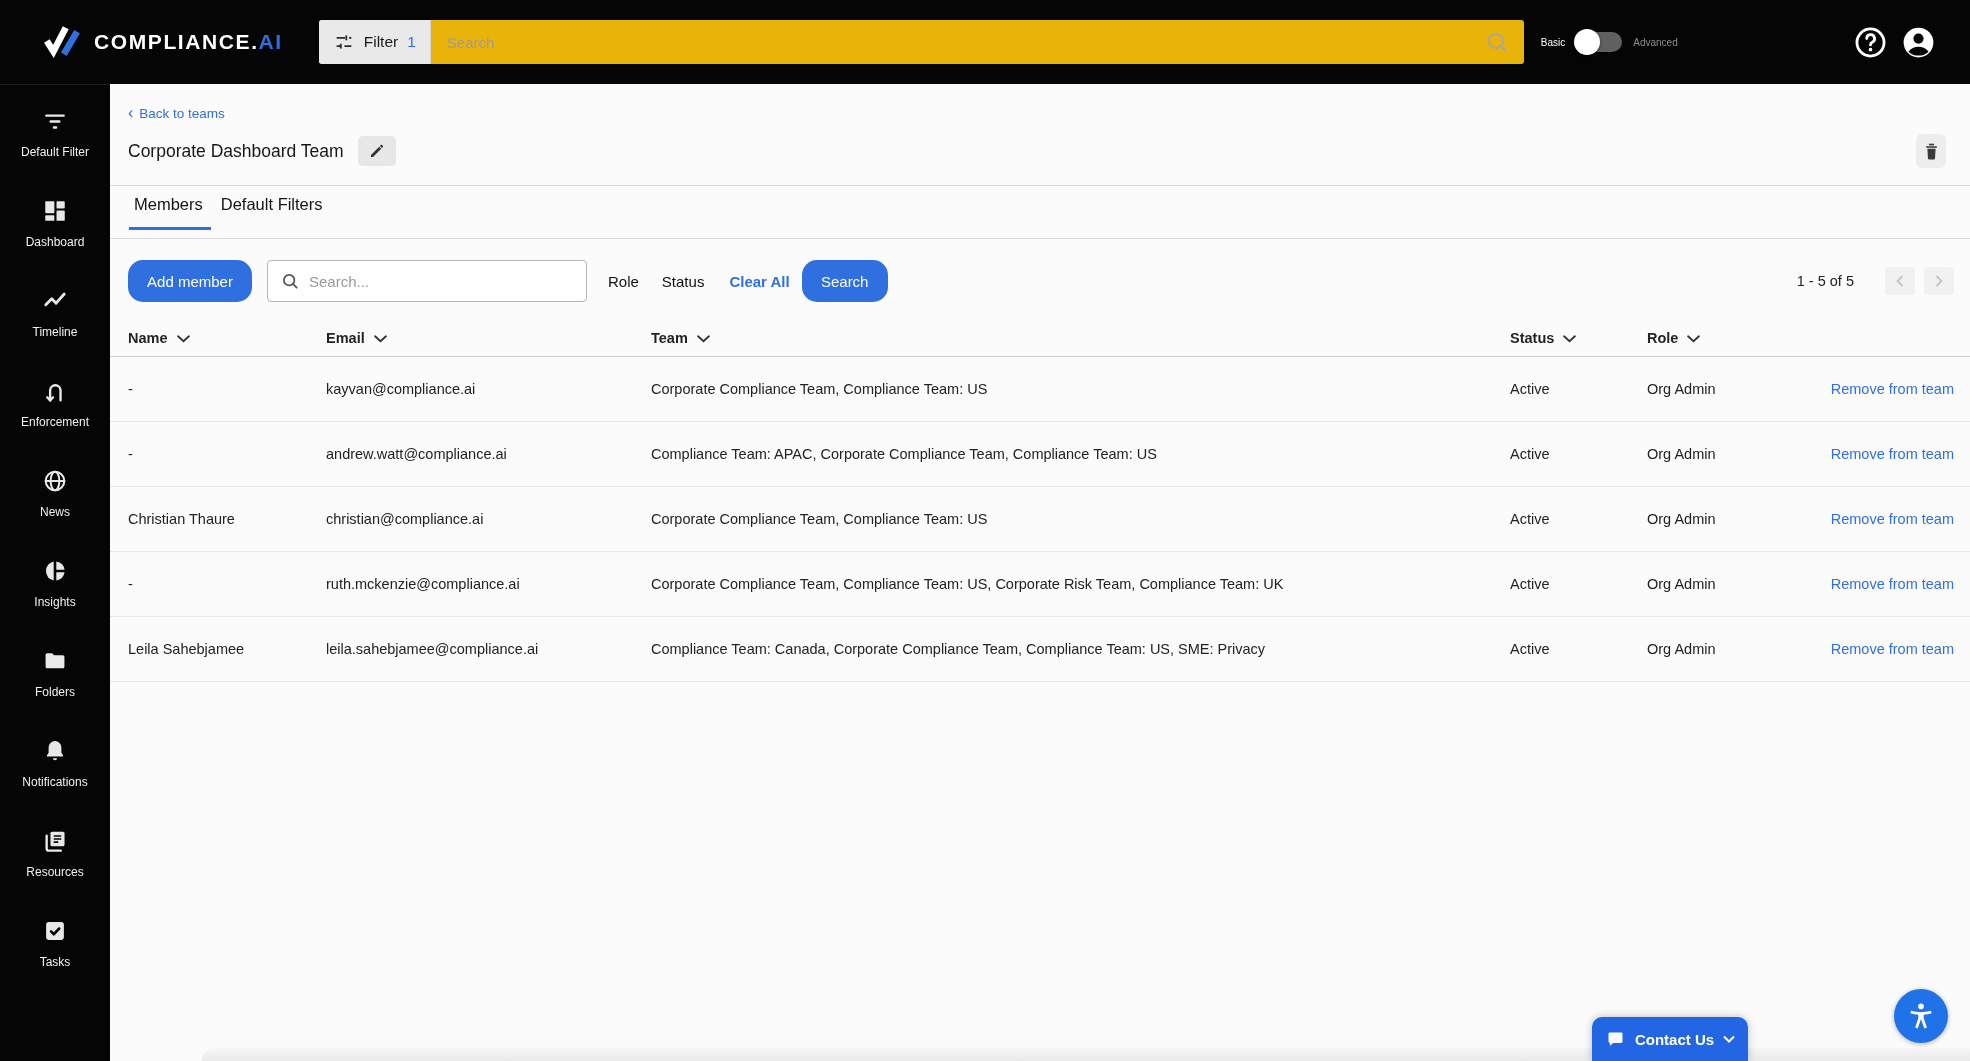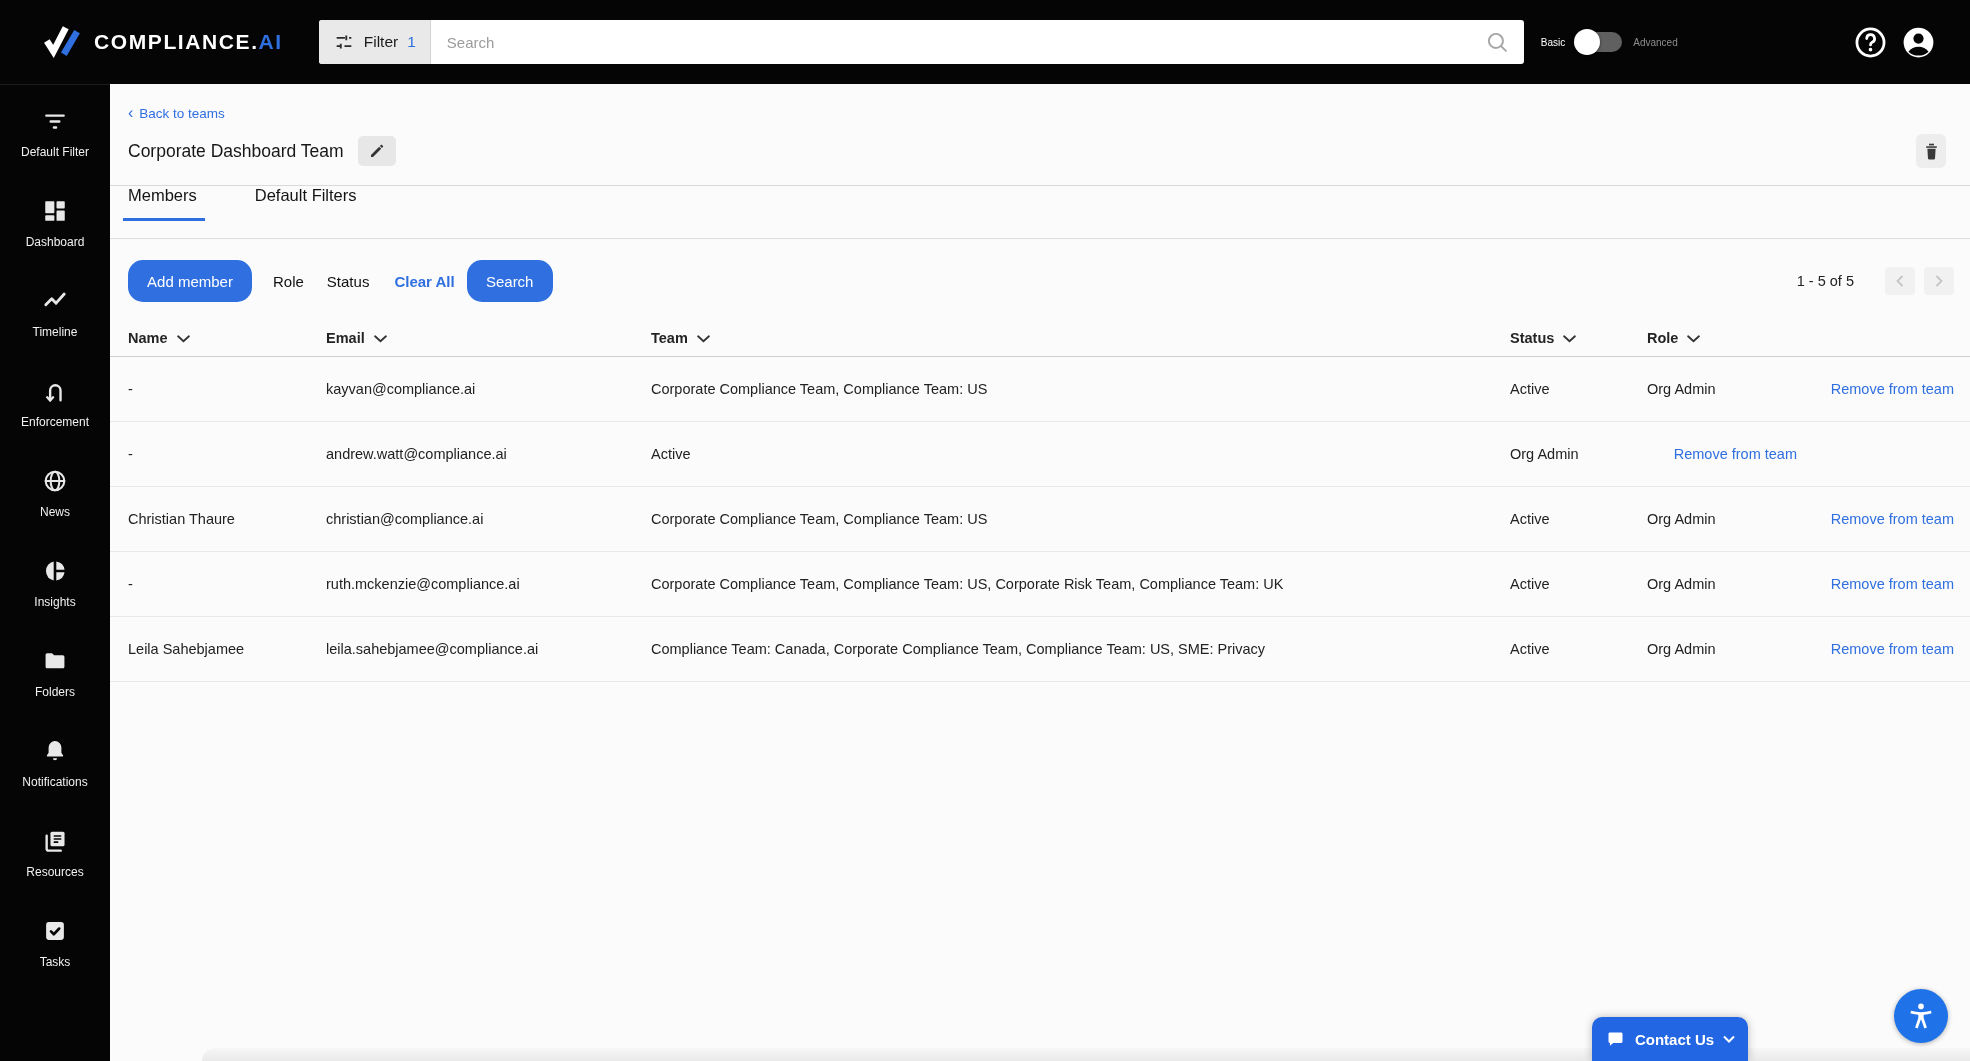--- a/index.html
+++ b/index.html
@@ -4,21 +4,21 @@
 <style>
   * { margin:0; padding:0; box-sizing:border-box; }
   html,body { width:1970px; height:1061px; overflow:hidden; background:#050505;
               font-family:"Liberation Sans", sans-serif; }
 
   
   .topbar { height:84px; background:#050505; display:flex; align-items:center; padding:0 34px 0 40px; }
   .logo { display:flex; align-items:center; gap:12px; }
   .logo-text { font-size:21px; font-weight:800; letter-spacing:1.6px; color:#fff; }
   .logo-text .ai { color:#2f6fe0; }
-  .search-wrap { margin-left:36px; width:1205px; height:44px; background:#ffffff; border-radius:3px;
+  .search-wrap { margin-left:36px; width:1205px; height:44px; background:#eab308; border-radius:3px;
                  display:flex; align-items:center; overflow:hidden; }
   .filter-btn { width:112px; height:100%; background:#e9e9e9; border-right:1px solid #d4d4d4;
                 display:flex; align-items:center; justify-content:center; gap:9px;
                 font-size:15.5px; color:#1c1c1c; cursor:pointer; }
   .filter-count { color:#2f6fe0; }
   .topsearch-input { flex:1; border:none; outline:none; font-size:15px; color:#333; padding:0 16px;
                      font-family:"Liberation Sans", sans-serif; background:transparent; }
   .topsearch-input::placeholder { color:#9c9c9c; }
   .mag-top { margin-right:14px; flex:0 0 auto; }
   .mode { display:flex; align-items:center; gap:11px; margin-left:17px; font-size:10px; }
@@ -46,22 +46,22 @@
   .back { display:inline-flex; align-items:center; gap:6px; color:#2f6fe0; font-size:13.5px; cursor:pointer; }
   .back .chev { font-size:16px; line-height:10px; }
   .title-row { display:flex; align-items:center; margin-top:12px; padding-bottom:17px; }
   .title { font-size:17.5px; font-weight:500; color:#171717; }
   .edit-btn { margin-left:14px; width:38px; height:30px; background:#e7e7e7; border-radius:5px;
               display:flex; align-items:center; justify-content:center; cursor:pointer; }
   .trash-btn { margin-left:auto; margin-right:4px; width:30px; height:34px; background:#ededed;
                border-radius:6px; display:flex; align-items:center; justify-content:center; cursor:pointer; }
 
   
-  .tabbar { display:flex; gap:58px; padding-left:18px; border-bottom:1px solid #dcdcdc;
-            height:53px; align-items:flex-start; }
+  .tabbar { display:flex; gap:18px; padding-left:24px; border-bottom:1px solid #dcdcdc;
+            height:53px; align-items:center; }
   .tab { font-size:16.5px; color:#141414; font-weight:500; padding-bottom:15px; position:relative; cursor:pointer; }
   .tab.active::after { content:''; position:absolute; left:-5px; right:-8px; bottom:-1px; height:3px; background:#2f6fe0; }
 
   
   .toolbar { display:flex; align-items:center; padding:21px 16px 0 18px; }
   .btn-blue { background:#2f6fe0; color:#fff; border:none; border-radius:15px; font-size:15px;
               font-family:"Liberation Sans", sans-serif; cursor:pointer; }
   .add-btn { width:124px; height:42px; }
   .member-search { margin-left:15px; width:320px; height:42px; border:1px solid #b5b5b5; border-radius:4px;
                    background:#fefefe; display:flex; align-items:center; padding:0 12px; gap:9px; }
@@ -247,20 +247,27 @@
       </div>
     </div>
 
     <div class="tabbar" id="tabbar">
         <div class="tab active">Members</div>
         <div class="tab">Default Filters</div>
       </div>
 
     <div class="toolbar">
       <button class="btn-blue add-btn">Add member</button>
+      <div class="member-search">
+        <svg width="20" height="20" viewBox="0 0 24 24" fill="none" stroke="#555" stroke-width="2.1">
+          <circle cx="11" cy="11" r="6.3"></circle>
+            <path d="M15.7 15.7 20 20" stroke-linecap="round"></path>
+        </svg>
+        <input type="text" placeholder="Search..." style="">
+      </div>
       <span class="filter-word">Role</span>
       <span class="filter-word">Status</span>
       <span class="clear-all">Clear All</span>
       <button class="btn-blue search-btn">Search</button>
       <div class="pager">
         <span>1 - 5 of 5</span>
         <button class="pg-btn">
           <svg width="8" height="12" viewBox="0 0 8 12" fill="none" stroke="#c4c4c4" stroke-width="1.8">
               <path d="M6.5 1 1.5 6l5 5"></path>
             </svg>
@@ -311,20 +318,21 @@
           <div class="cell">-</div>
           <div class="cell">kayvan@compliance.ai</div>
           <div class="cell">Corporate Compliance Team, Compliance Team: US</div>
           <div class="cell">Active</div>
           <div class="cell">Org Admin</div>
           <div class="cell action"><span class="remove-link">Remove from team</span></div>
         </div>
         <div class="trow grid-cols">
           <div class="cell">-</div>
           <div class="cell">andrew.watt@compliance.ai</div>
+          <div class="cell">Compliance Team: APAC, Corporate Compliance Team, Compliance Team: US</div>
           <div class="cell">Active</div>
           <div class="cell">Org Admin</div>
           <div class="cell action"><span class="remove-link">Remove from team</span></div>
         </div>
         <div class="trow grid-cols">
           <div class="cell">Christian Thaure</div>
           <div class="cell">christian@compliance.ai</div>
           <div class="cell">Corporate Compliance Team, Compliance Team: US</div>
           <div class="cell">Active</div>
           <div class="cell">Org Admin</div>

